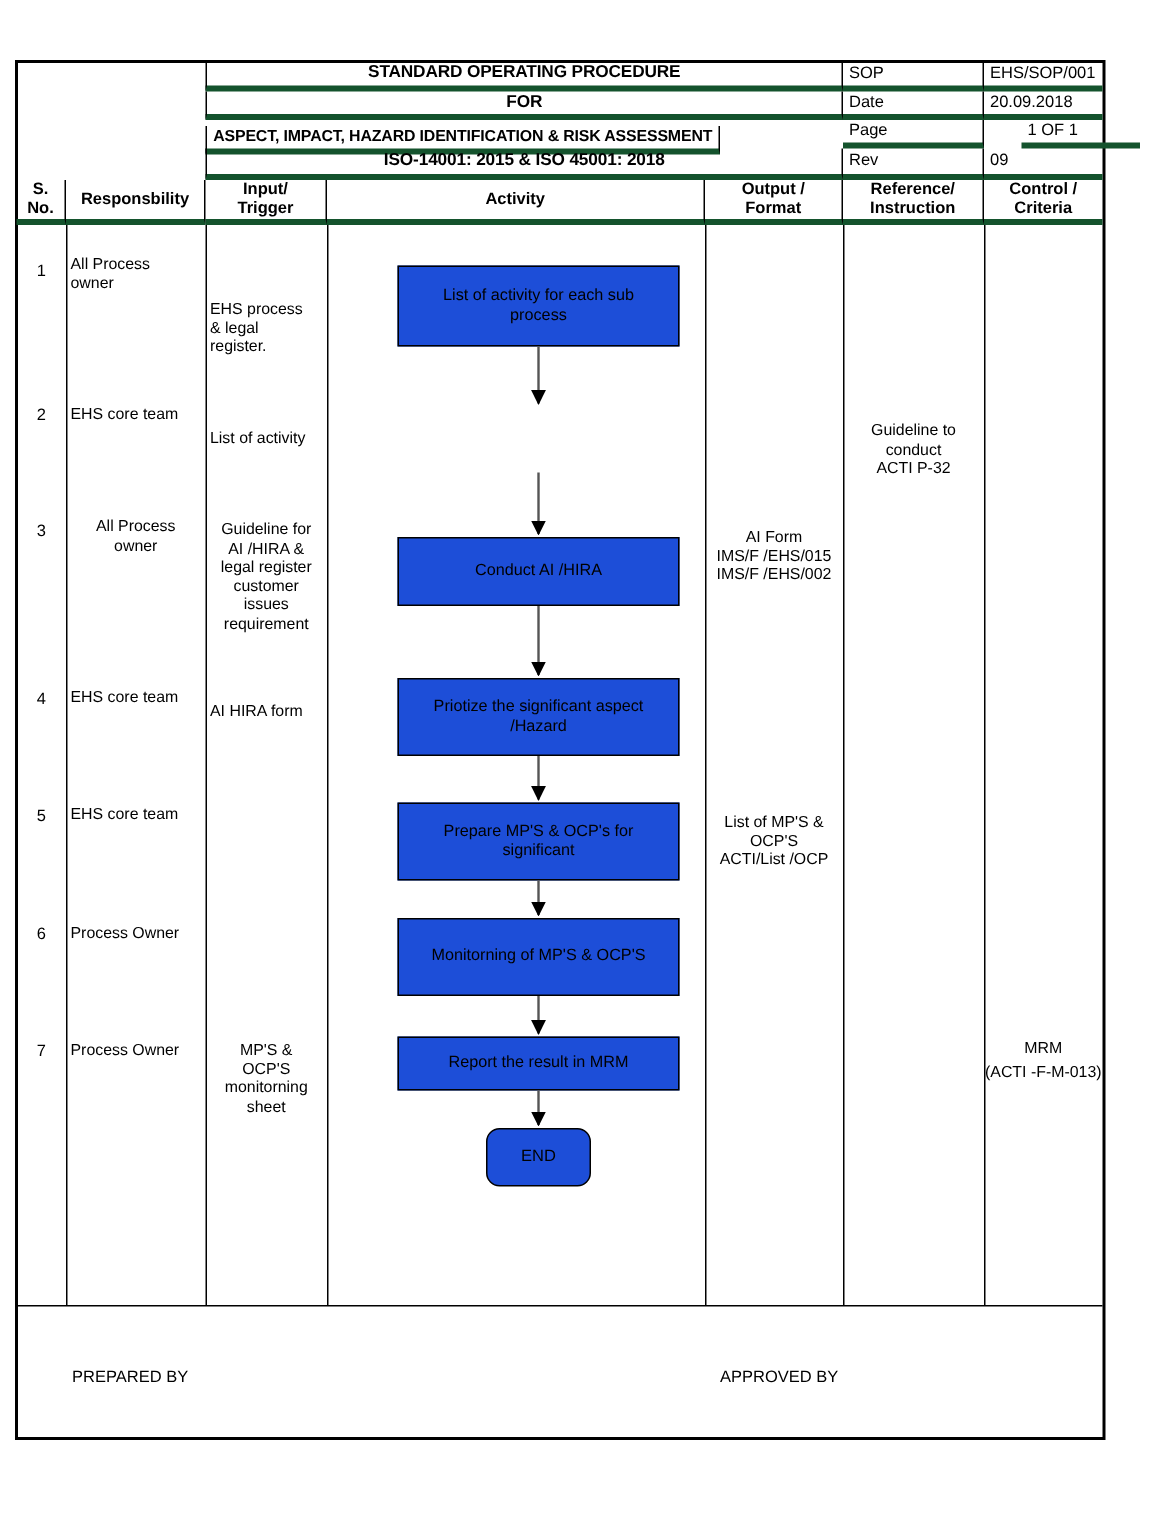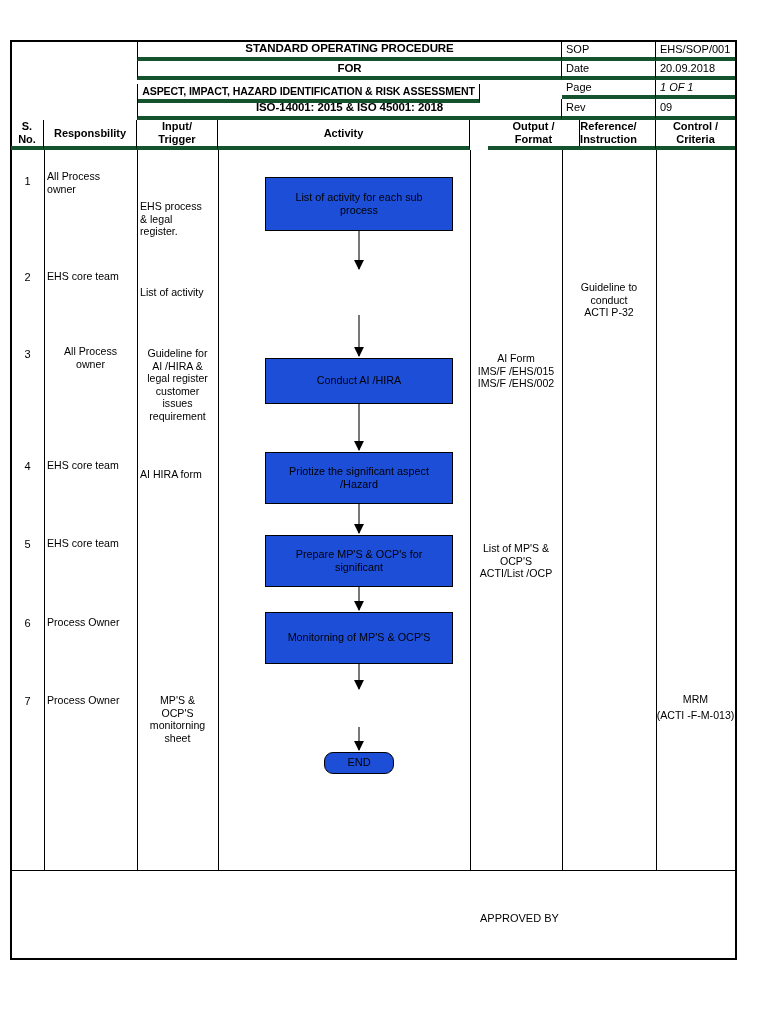--- a/index.html
+++ b/index.html
@@ -120,32 +120,32 @@
   <div class="cell hdr-title small bb br bl" style="left:137px; top:84px; width:343px; height:19px;">ASPECT, IMPACT, HAZARD IDENTIFICATION &amp; RISK ASSESSMENT</div>
   <div class="cell hdr-title bb br bl" style="left:137px; top:99px; width:425px; height:21px;">ISO-14001: 2015 &amp; ISO 45001: 2018</div>
 
   <div class="cell meta-label bb br" style="left:562px; top:41px; width:94px; height:20px;">SOP</div>
   <div class="cell meta-value bb" style="left:656px; top:41px; width:79px; height:20px;">EHS/SOP/001</div>
 
   <div class="cell meta-label bb br" style="left:562px; top:61px; width:94px; height:19px;">Date</div>
   <div class="cell meta-value bb" style="left:656px; top:61px; width:79px; height:19px;">20.09.2018</div>
 
   <div class="cell meta-label bb br" style="left:562px; top:80px; width:94px; height:19px;">Page</div>
-  <div class="cell meta-value bb" style="left:656px; top:80px; width:79px; height:19px;font-style:italic;">1 OF 1</div>
+  <div class="cell meta-value bb" style="left:681px; top:80px; width:79px; height:19px;">1 OF 1</div>
 
   <div class="cell meta-label bb br" style="left:562px; top:99px; width:94px; height:21px;">Rev</div>
   <div class="cell meta-value bb" style="left:656px; top:99px; width:79px; height:21px;">09</div>
 
   <div class="cell colhdr bb br" style="left:11px; top:120px; width:33px; height:30px;">S.
 No.</div>
   <div class="cell colhdr bb br" style="left:44px; top:120px; width:93px; height:30px;">Responsbility</div>
   <div class="cell colhdr bb br" style="left:137px; top:120px; width:81px; height:30px;">Input/
 Trigger</div>
   <div class="cell colhdr bb br" style="left:218px; top:120px; width:252px; height:30px;">Activity</div>
-  <div class="cell colhdr bb br" style="left:488px; top:120px; width:92px; height:30px;">Output /
+  <div class="cell colhdr bb br" style="left:470px; top:120px; width:92px; height:30px;">Output /
 Format</div>
   <div class="cell colhdr bb br" style="left:562px; top:120px; width:94px; height:30px;">Reference/
 Instruction</div>
   <div class="cell colhdr bb" style="left:656px; top:120px; width:79px; height:30px;">Control /
 Criteria</div>
 
   <div class="vrule" style="left:44px;  top:150px; height:720px;"></div>
   <div class="vrule" style="left:137px; top:150px; height:720px;"></div>
   <div class="vrule" style="left:218px; top:150px; height:720px;"></div>
   <div class="vrule" style="left:470px; top:150px; height:720px;"></div>
@@ -205,34 +205,36 @@
 (ACTI -F-M-013)</div>
 
   <div class="fbox" style="left:265px; top:177px; width:188px; height:54px;">List of activity for each sub
 process</div>
   <div class="fbox" style="left:265px; top:358px; width:188px; height:46px;">Conduct AI /HIRA</div>
   <div class="fbox" style="left:265px; top:452px; width:188px; height:52px;">Priotize the significant aspect
 /Hazard</div>
   <div class="fbox" style="left:265px; top:535px; width:188px; height:52px;">Prepare MP'S &amp; OCP's  for
 significant</div>
   <div class="fbox" style="left:265px; top:612px; width:188px; height:52px;">Monitorning  of  MP'S &amp; OCP'S</div>
-  <div class="fbox terminator" style="left:324px; top:752px; width:70px; height:22px;text-align:center;">END</div>
+  <div class="fbox" style="left:265px; top:691px; width:188px; height:36px;">Report the result in MRM</div>
+  <div class="fbox terminator" style="left:324px; top:752px; width:70px; height:39px;text-align:center;">END</div>
 
   <svg id="flow" viewBox="0 0 768 1024" xmlns="http://www.w3.org/2000/svg">
     <defs>
       <marker id="ah" viewBox="0 0 10 10" refX="9" refY="5" markerWidth="6.2" markerHeight="6.2" orient="auto-start-reverse">
         <path d="M 0 0 L 10 5 L 0 10 z" fill="#000"></path>
       </marker>
     </defs>
     <g stroke="#555" stroke-width="1.6" marker-end="url(#ah)" fill="none">
       <line x1="359" y1="231" x2="359" y2="269"></line>
       <line x1="359" y1="315" x2="359" y2="356"></line>
       <line x1="359" y1="404" x2="359" y2="450"></line>
       <line x1="359" y1="504" x2="359" y2="533"></line>
       <line x1="359" y1="587" x2="359" y2="610"></line>
       <line x1="359" y1="664" x2="359" y2="689"></line>
       <line x1="359" y1="727" x2="359" y2="750"></line>
     </g>
   </svg>
 
+  <div class="cell footer-txt left" style="left:48px; top:907px; width:160px; height:22px;">PREPARED BY</div>
   <div class="cell footer-txt left" style="left:480px; top:907px; width:160px; height:22px;">APPROVED BY</div>
 
 </div>
 
 </body></html>

